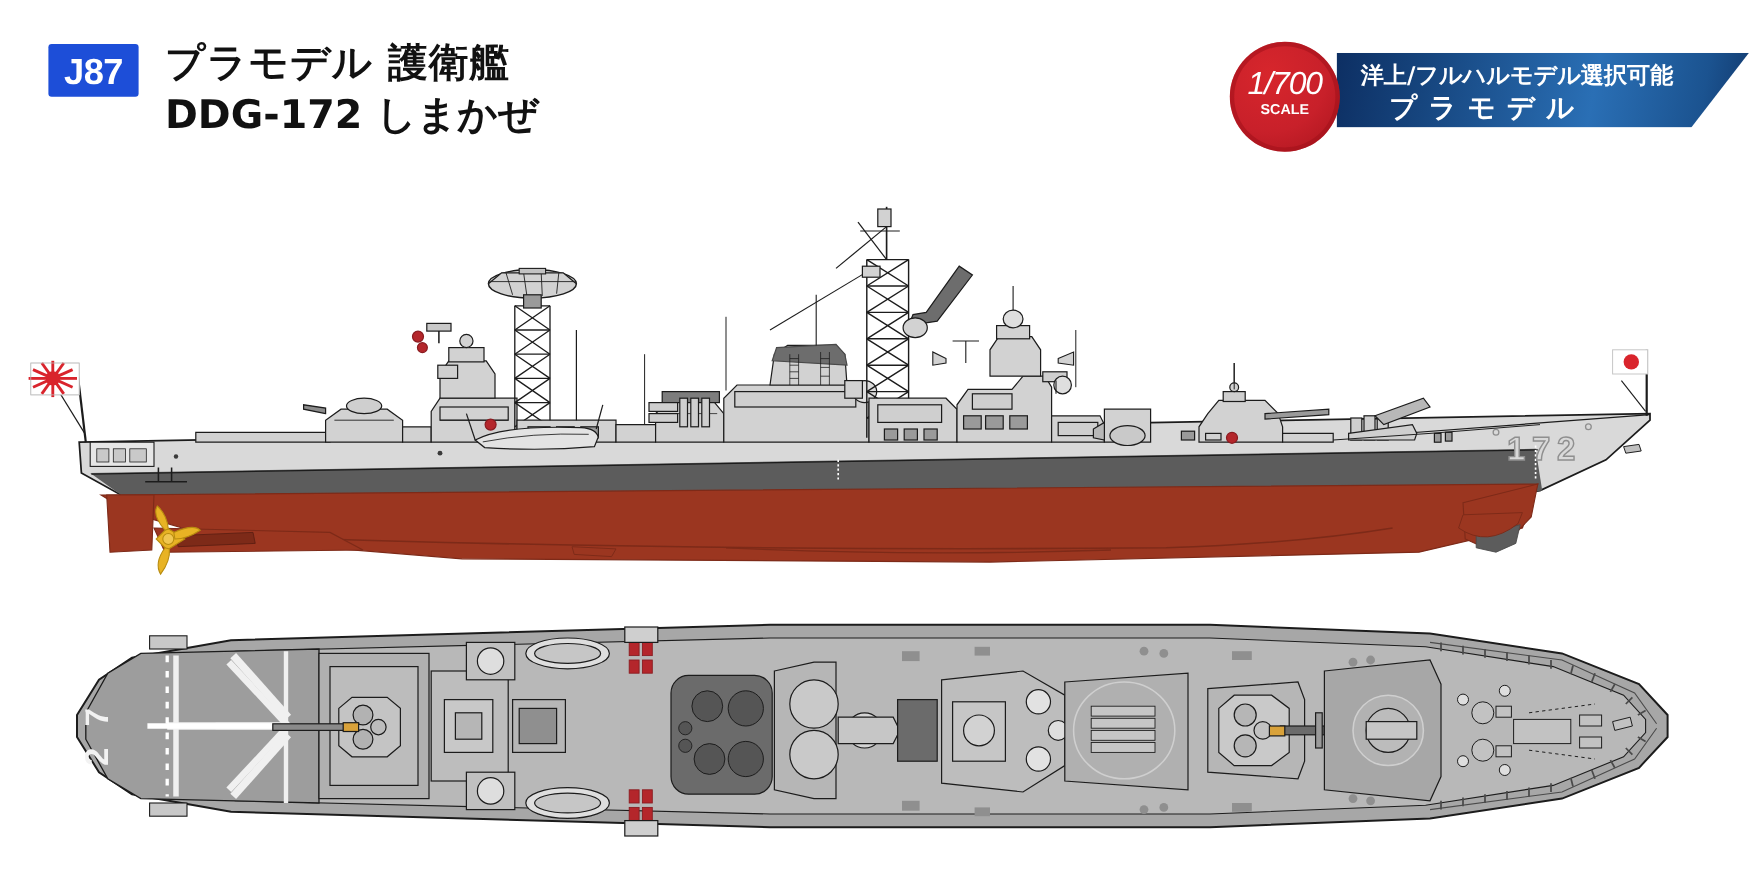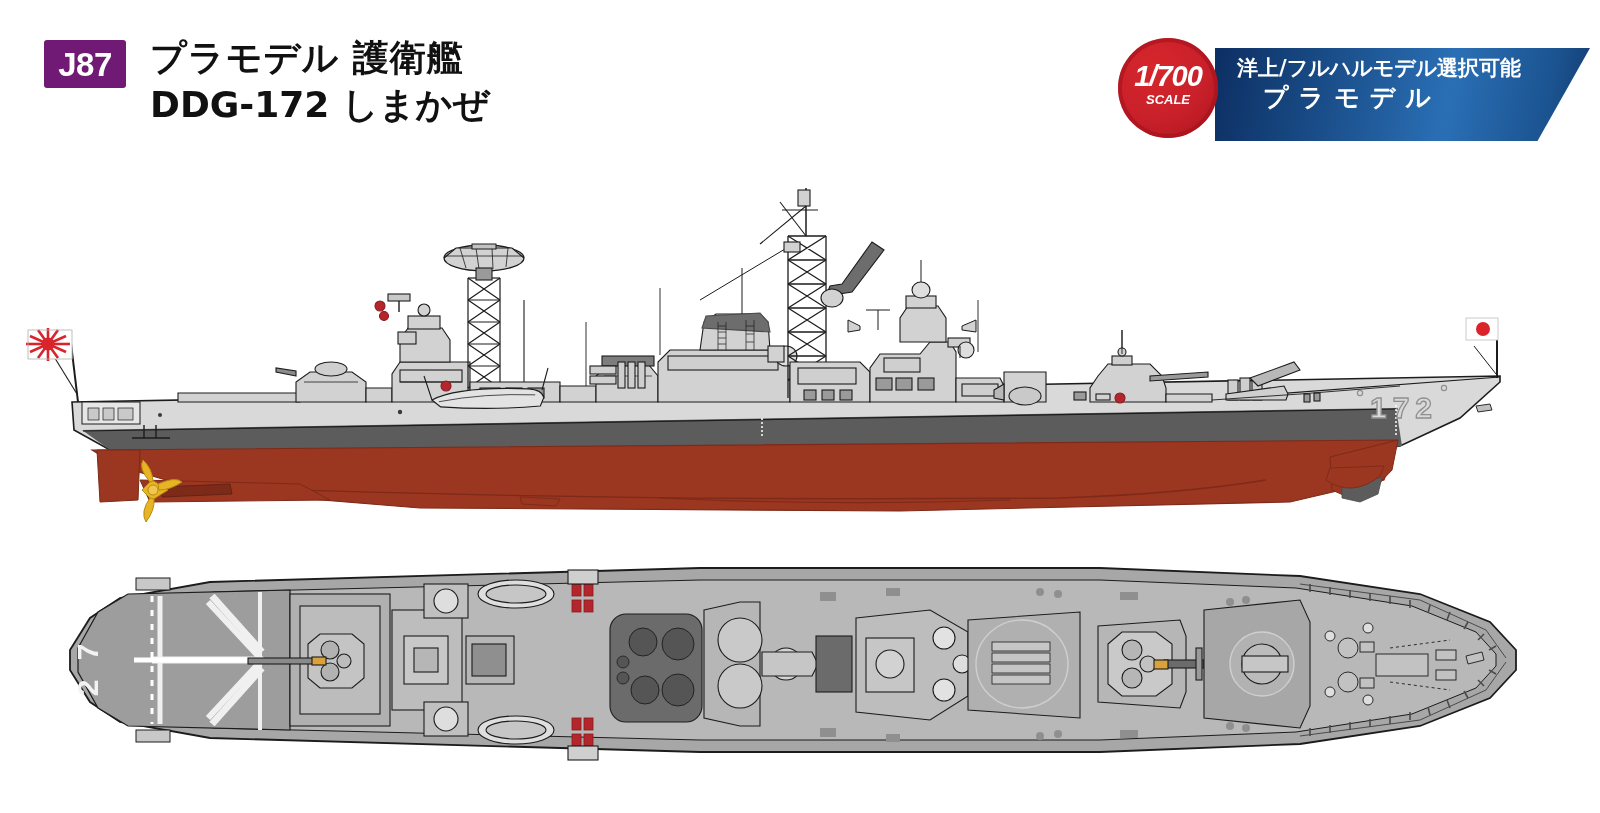--- a/index.html
+++ b/index.html
@@ -6,39 +6,39 @@
   html,body{margin:0;padding:0;background:#fff;}
   body{
     width:1600px;height:813px;position:relative;overflow:hidden;
     font-family:"Liberation Sans","DejaVu Sans",sans-serif;
     background:#ffffff;
   }
   
   #header{position:absolute;left:0;top:0;width:1600px;height:160px;}
   #kit-badge{
     position:absolute;left:44px;top:40px;width:82px;height:48px;
-    background:#701a75;border-radius:3px;
+    background:#1d4ed8;border-radius:3px;
     display:flex;align-items:center;justify-content:center;
   }
   #kit-badge span{
     color:#fff;font-size:33px;font-weight:bold;letter-spacing:-0.5px;
     font-family:"Liberation Sans",sans-serif;line-height:1;
   }
   #title-block{position:absolute;left:150px;top:36px;}
   .title-line{
     color:#111;font-weight:bold;white-space:nowrap;
     font-family:"DejaVu Sans","Liberation Sans",sans-serif;
   }
   #title-jp{font-size:36px;letter-spacing:1px;line-height:44px;}
   #title-en{font-size:36px;letter-spacing:0px;line-height:46px;margin-top:2px;}
 
   
   #ribbon{position:absolute;right:10px;top:38px;width:480px;height:96px;}
   #ribbon-banner{
-    position:absolute;left:105px;top:10px;width:375px;height:93px;
+    position:absolute;left:105px;top:10px;width:375px;height:68px;
     background:linear-gradient(100deg,#0d2f63 0%,#16457e 22%,#2a6fb5 62%,#1b5390 88%,#123a6e 100%);
     clip-path:polygon(0 0,100% 0,86% 100%,0 100%);
   }
   #ribbon-banner .rb-line1{
     position:absolute;left:22px;top:6px;color:#fff;font-weight:bold;font-size:21px;
     letter-spacing:0px;white-space:nowrap;
     font-family:"DejaVu Sans","Liberation Sans",sans-serif;
   }
   #ribbon-banner .rb-line2{
     position:absolute;left:48px;top:33px;color:#fff;font-weight:bold;font-size:25px;
@@ -46,25 +46,25 @@
     font-family:"DejaVu Sans","Liberation Sans",sans-serif;
   }
   #scale-circle{
     position:absolute;left:8px;top:0px;width:100px;height:100px;border-radius:50%;
     background:radial-gradient(circle at 36% 30%,#d7262c 0%,#c8202a 55%,#a9141d 100%);
     box-shadow:inset 0 0 0 4px rgba(160,16,26,0.55);
     z-index:3;
   }
   #scale-circle .sc-num{
     position:absolute;left:0;top:24px;width:100px;text-align:center;color:#fff;
-    font-size:29px;font-weight:bold;font-style:italic;letter-spacing:-1px;line-height:1;
+    font-size:29px;font-weight:normal;font-style:italic;letter-spacing:-1px;line-height:1;
   }
   #scale-circle .sc-word{
     position:absolute;left:0;top:55px;width:100px;text-align:center;color:#fff;
-    font-size:13px;font-weight:bold;letter-spacing:0px;line-height:1;font-style:italic;
+    font-size:13px;font-weight:bold;letter-spacing:0px;line-height:1;
   }
 
   
   #side-view{position:absolute;left:0;top:150px;width:1312px;height:400px;}
   #top-view{position:absolute;left:0;top:540px;width:1600px;height:273px;}
   svg{display:block;}
 </style>
 </head>
 <body>
 

